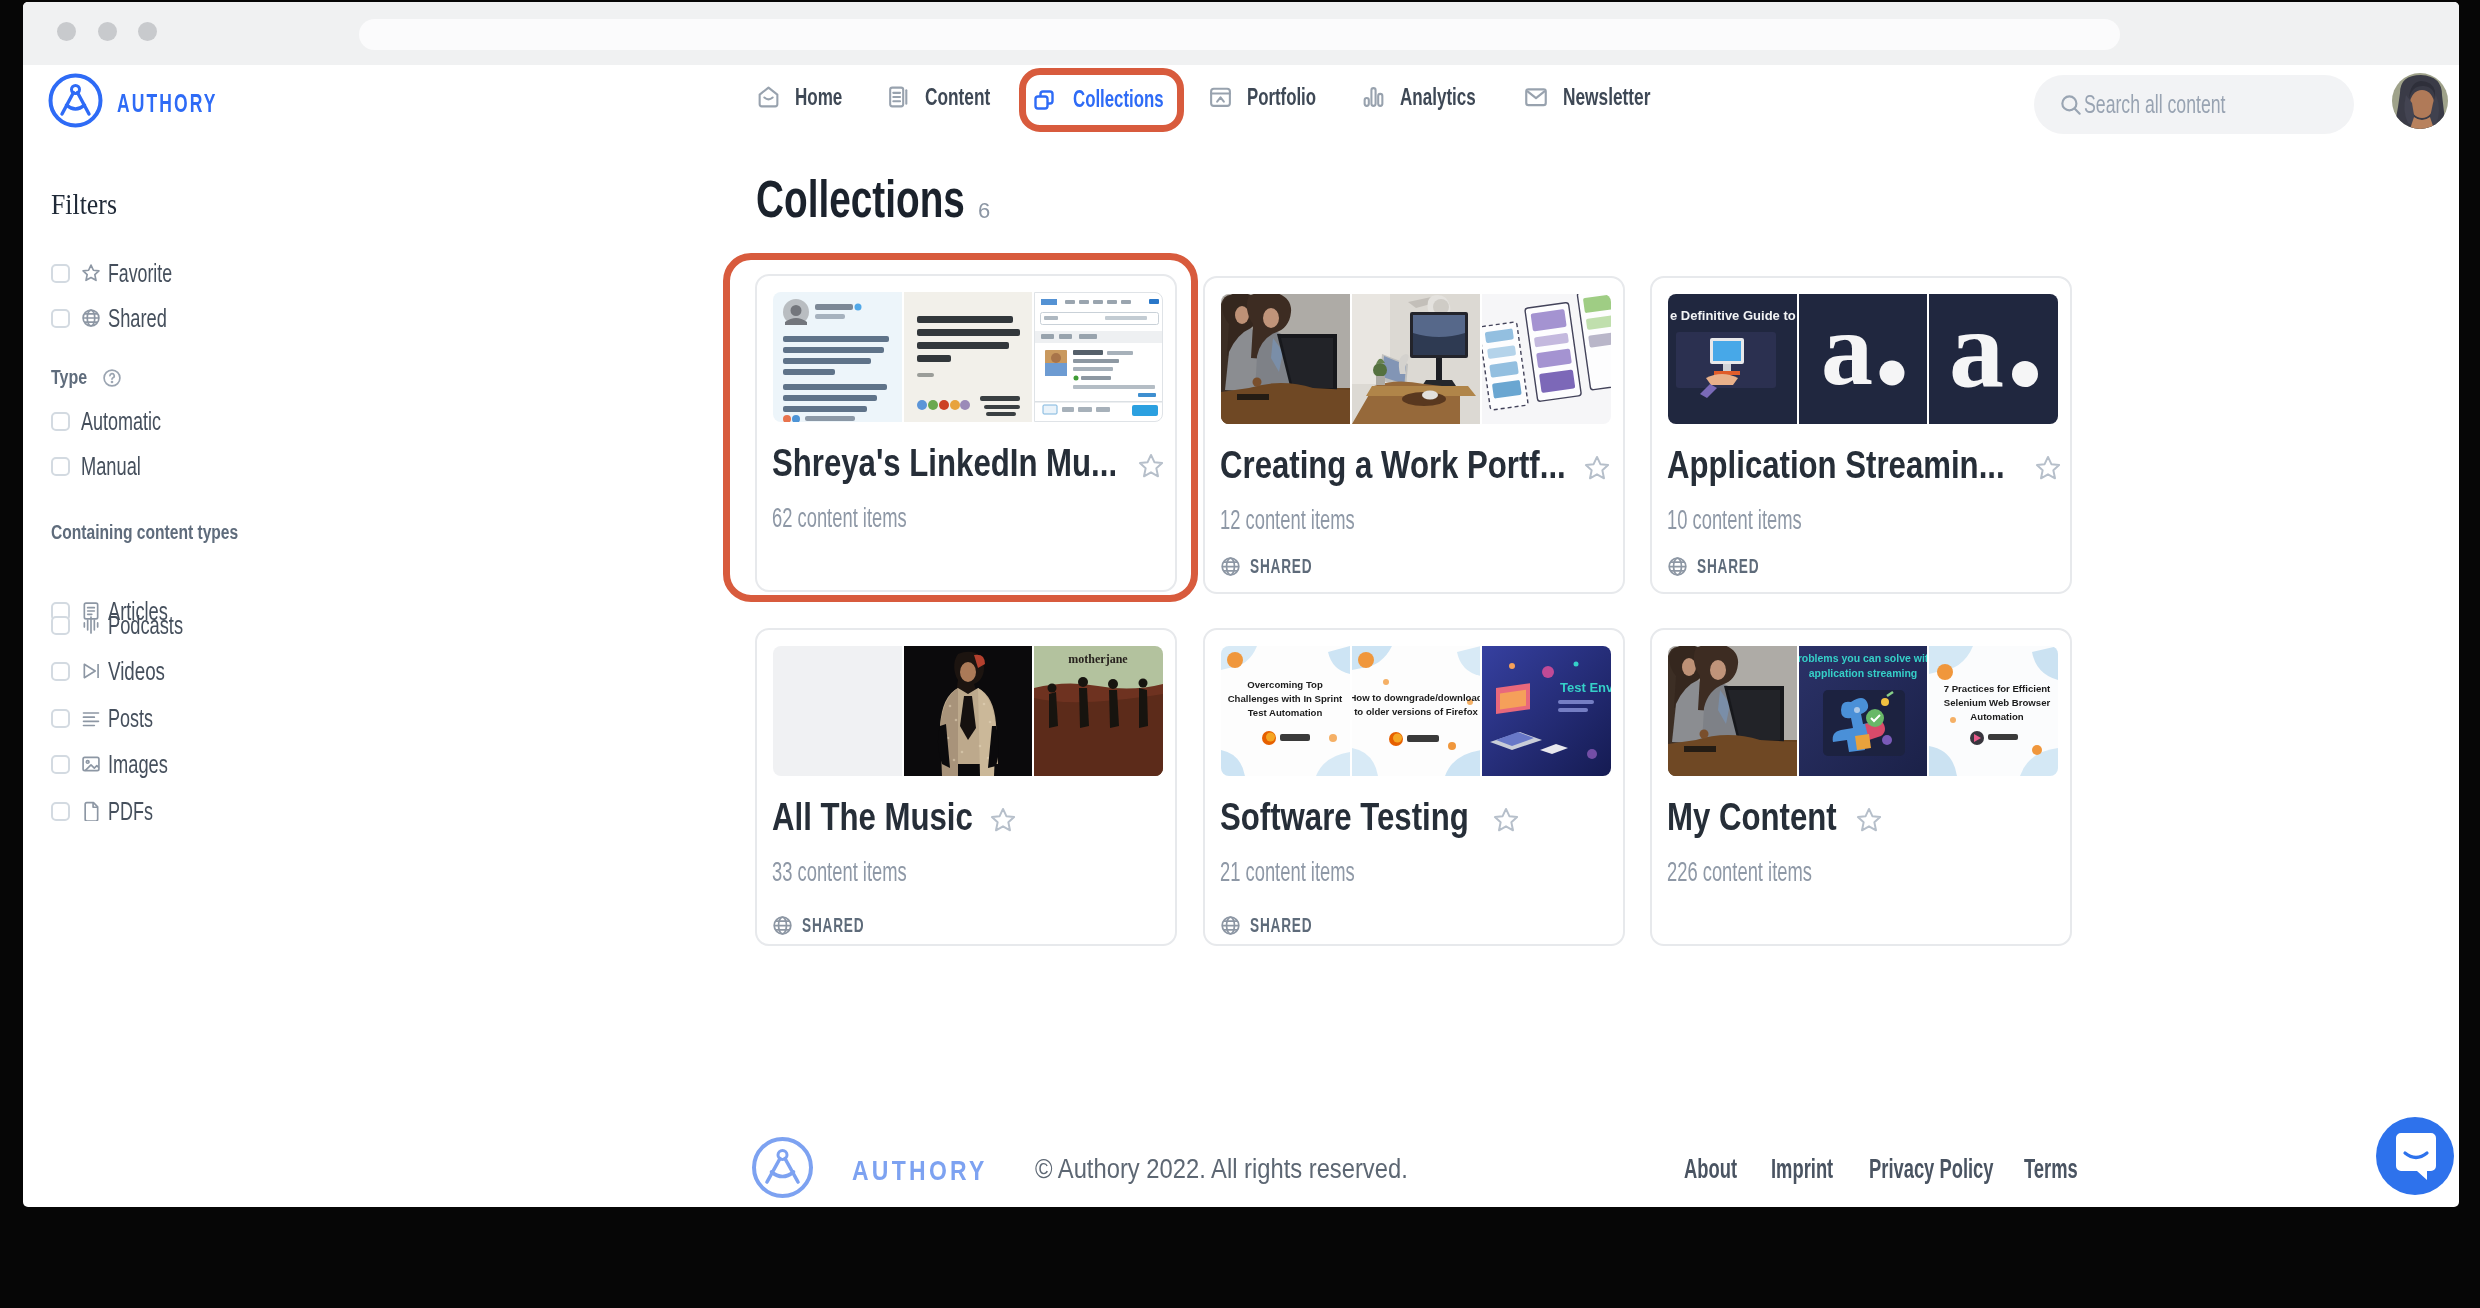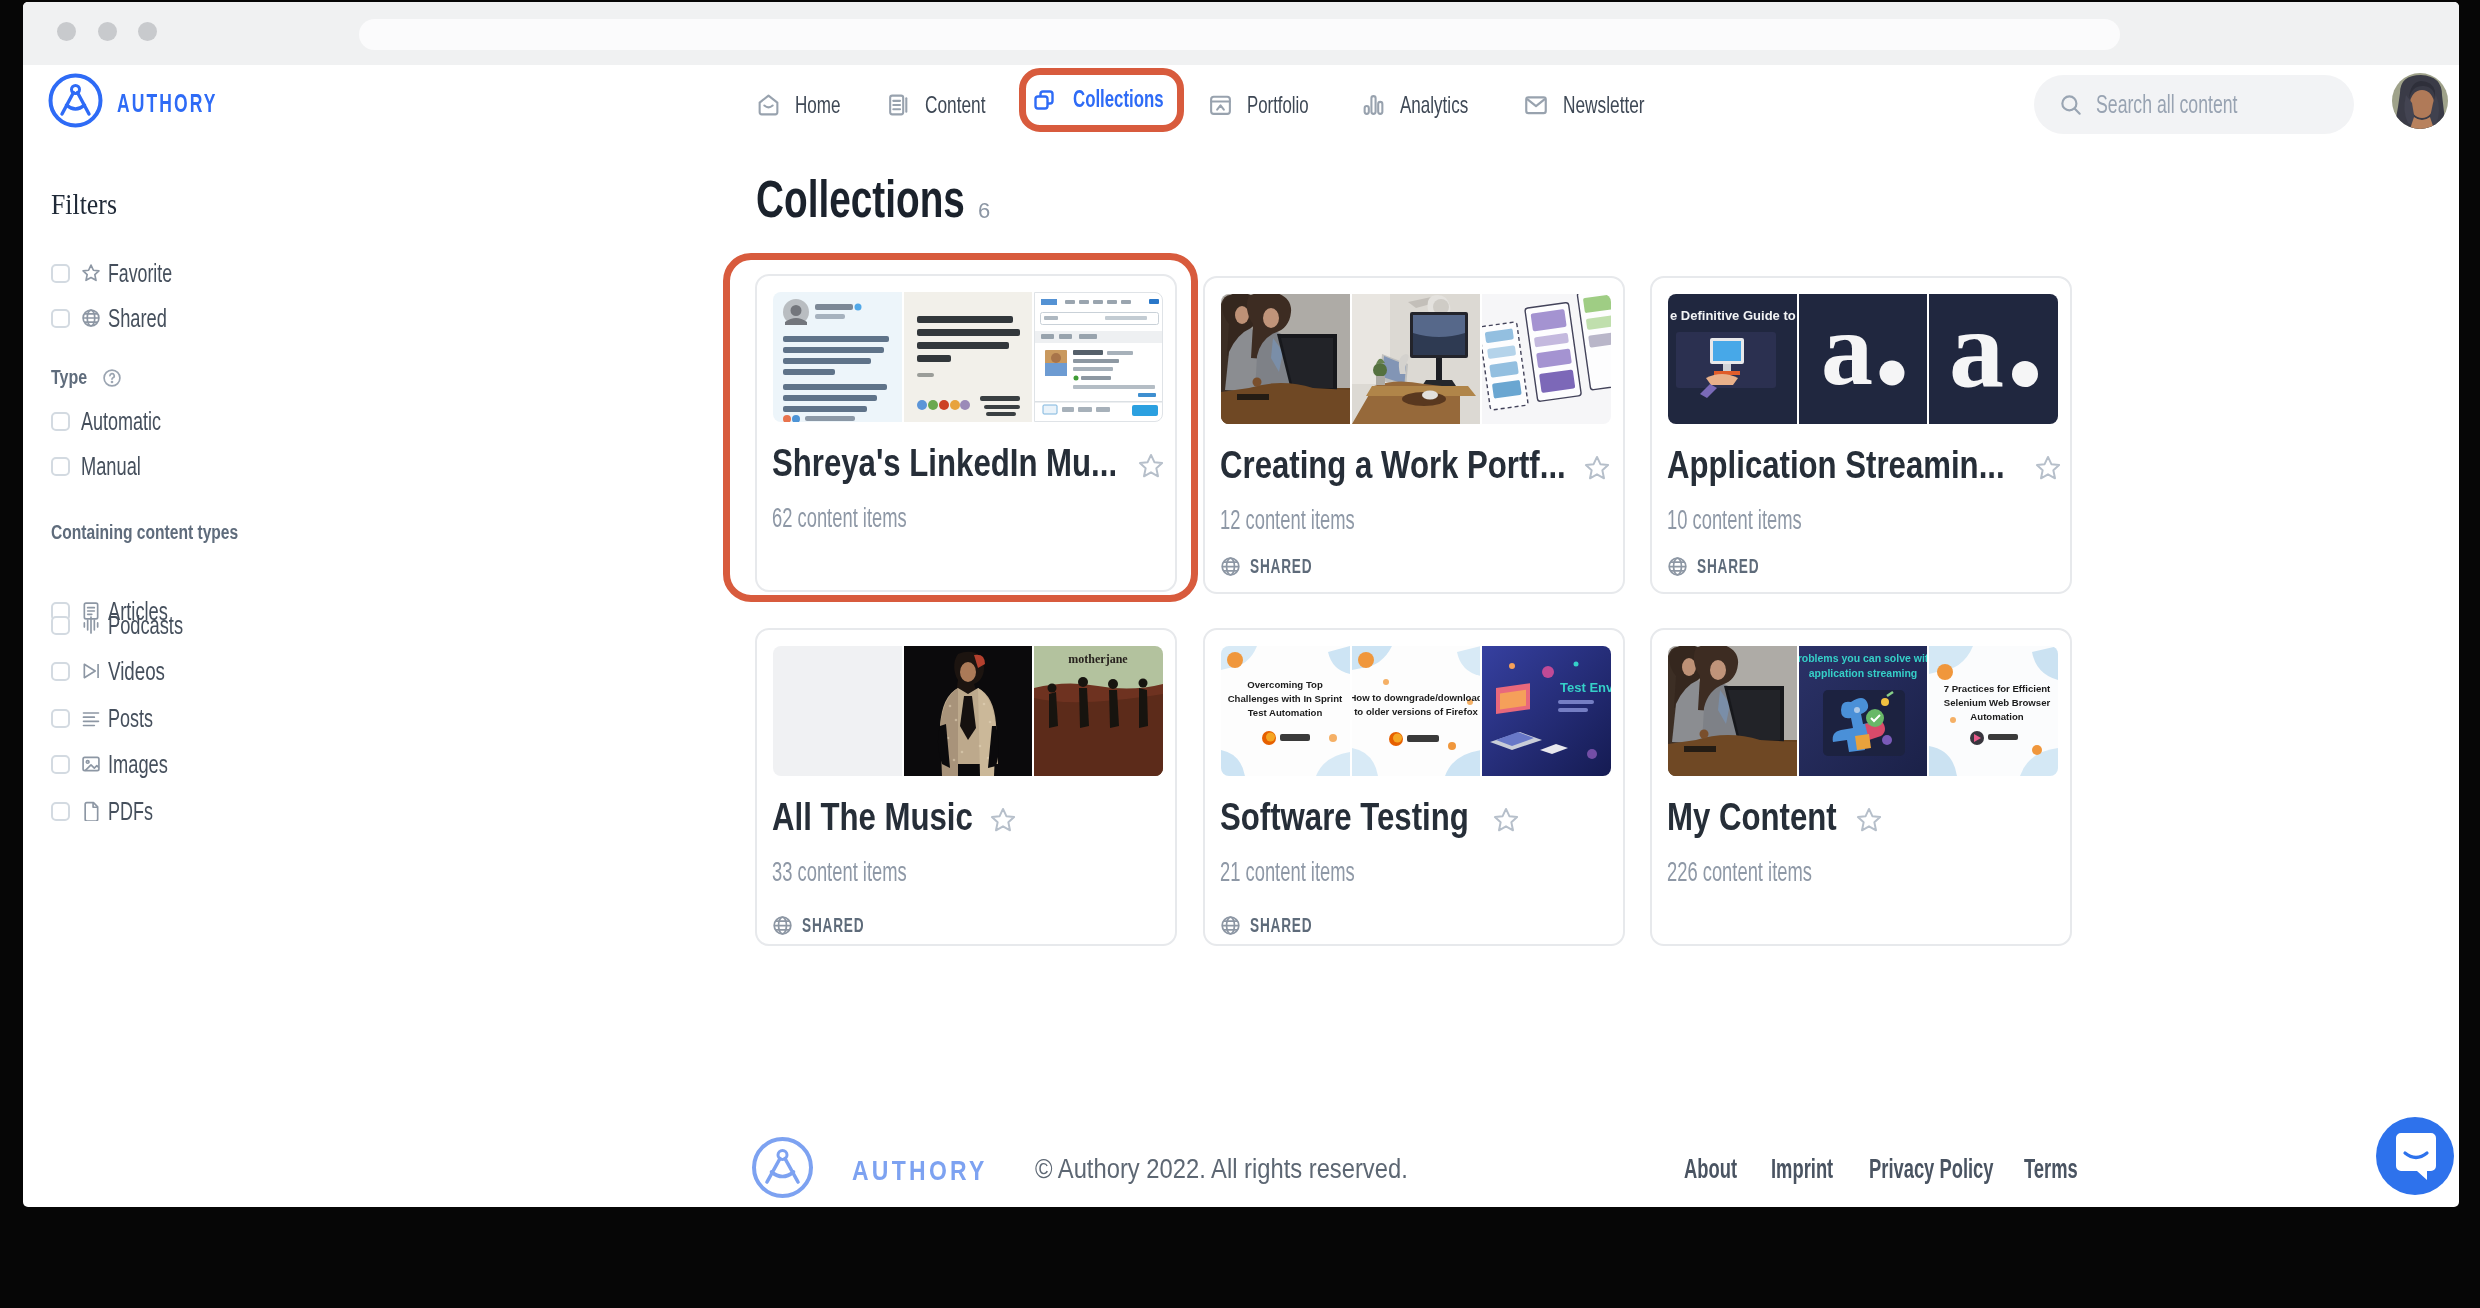--- a/index.html
+++ b/index.html
@@ -4,24 +4,24 @@
 <style>
   * { margin:0; padding:0; box-sizing:border-box; }
   html,body { width:2480px; height:1308px; background:#060606; font-family:"Liberation Sans", sans-serif; }
   .stage { position:relative; width:2480px; height:1308px; overflow:hidden; }
   .win { position:absolute; left:23px; top:2px; width:2436px; height:1205px; background:#fff; border-radius:5px; overflow:hidden; }
   .chrome { position:absolute; left:0; top:0; width:100%; height:63px; background:#f0f1f2; }
   .dot { position:absolute; top:20px; width:19px; height:19px; border-radius:50%; background:#c8cacd; }
   .urlbar { position:absolute; left:336px; top:17px; width:1761px; height:31px; background:#fbfbfc; border-radius:16px; }
   .abs { position:absolute; }
   
-  .navitem { position:absolute; top:84px; height:38px; display:flex; align-items:center; gap:14px; font-size:24px; font-weight:normal; color:#3e4855; white-space:nowrap; }
+  .navitem { position:absolute; top:76px; height:38px; display:flex; align-items:center; gap:14px; font-size:24px; font-weight:bold; color:#3e4855; white-space:nowrap; }
   .cx { display:inline-block; transform-origin:0 50%; white-space:nowrap; }
   .navring { position:absolute; left:996px; top:66px; width:165px; height:64px; border:7px solid #d85b3d; border-radius:21px; font-size:24px; font-weight:bold; color:#2e6bf6; white-space:nowrap; }
-  .hsearch { position:absolute; left:2011px; top:73px; width:320px; height:59px; background:#f2f3f5; border-radius:30px; display:flex; align-items:center; gap:12px; padding-left:24px; color:#98a3b2; font-size:26px; white-space:nowrap; }
+  .hsearch { position:absolute; left:2011px; top:73px; width:320px; height:59px; background:#f2f3f5; border-radius:30px; display:flex; align-items:center; gap:0; padding-left:24px; color:#98a3b2; font-size:26px; white-space:nowrap; }
   
   .filters { position:absolute; left:28px; top:185px; font-family:"Liberation Serif", serif; font-size:30px; color:#1f2937; transform:scaleX(.86); transform-origin:0 50%; }
   .srow { position:absolute; left:28px; height:26px; display:flex; align-items:center; color:#454f5c; font-size:25px; white-space:nowrap; }
   .cb { width:19px; height:19px; border:2px solid #d3dae1; border-radius:5px; background:#fff; margin-right:11px; flex:none; }
   .slab { position:absolute; left:28px; font-size:20px; font-weight:bold; color:#5f6c7c; display:flex; align-items:center; gap:6px; white-space:nowrap; }
   .btn { position:absolute; left:26px; top:884px; width:254px; height:58px; border-radius:29px; background:#2f6ef5; color:#fff; font-size:24px; font-weight:bold; white-space:nowrap; }
   
   .h1 { position:absolute; left:733px; top:172px; font-size:51px; font-weight:bold; color:#1b222c; transform:scaleX(.76); transform-origin:0 50%; white-space:nowrap; line-height:1; }
   .h1n { position:absolute; left:955px; top:196px; font-size:22px; color:#8c96a4; }
   .csearch { position:absolute; left:1703px; top:167px; width:346px; height:58px; background:#f1f2f4; border-radius:29px; display:flex; align-items:center; gap:16px; padding-left:26px; color:#98a2b1; font-size:26px; white-space:nowrap; }

